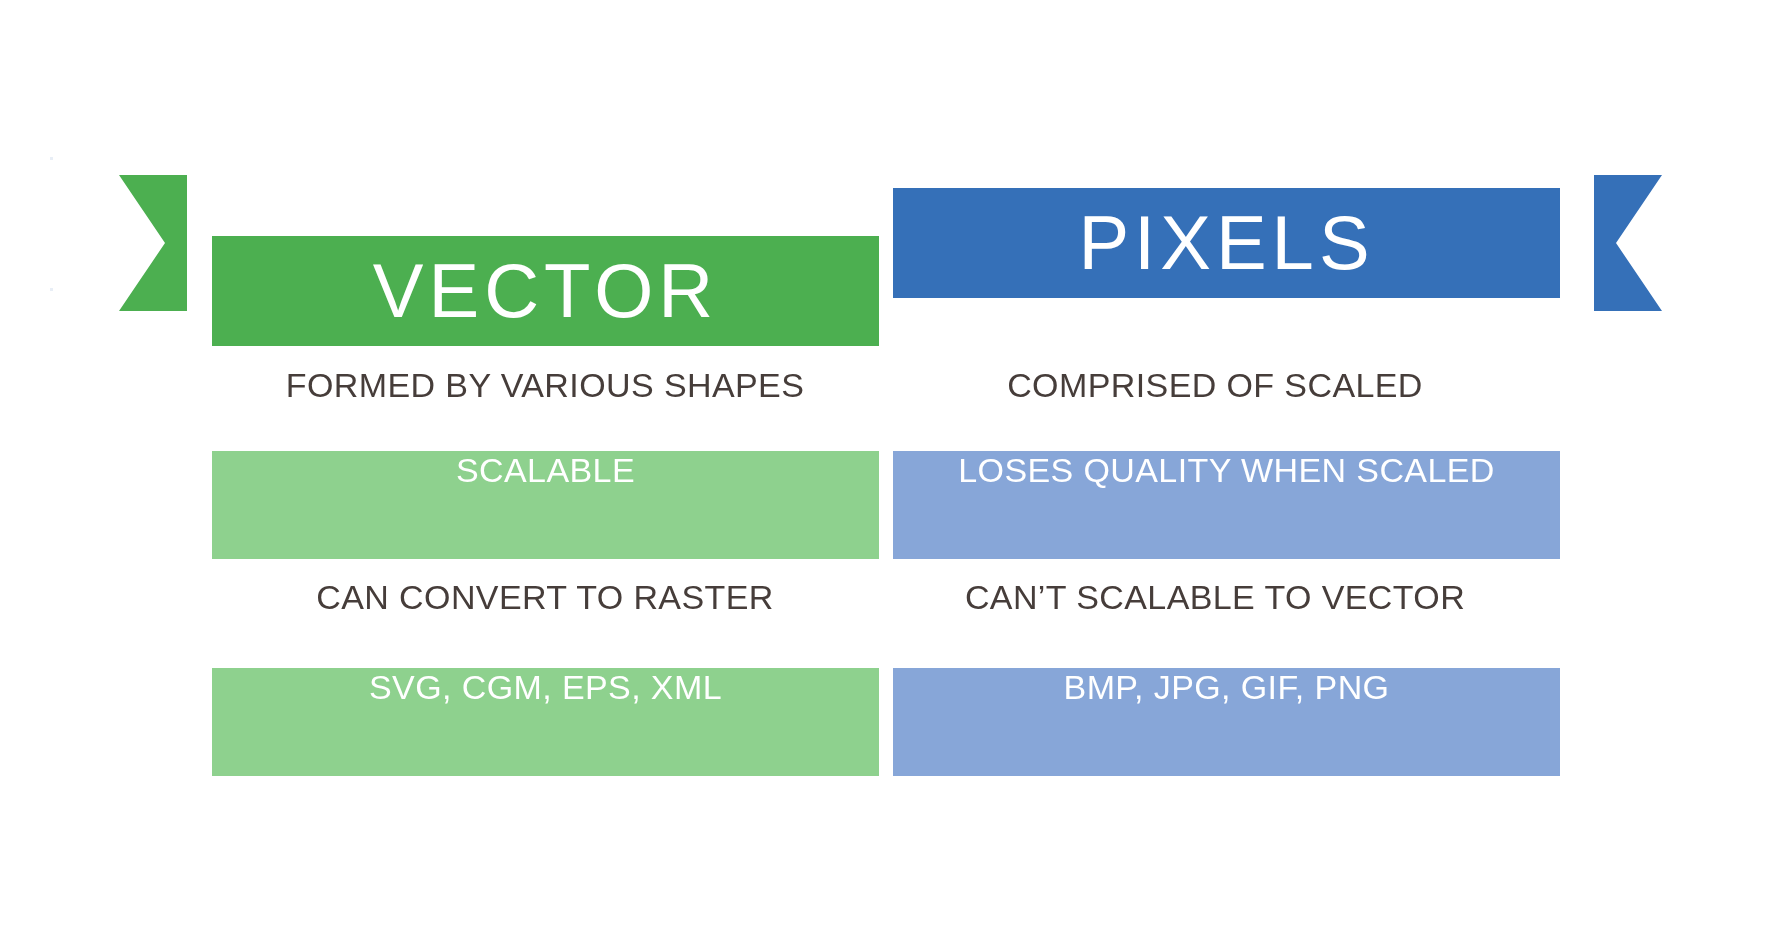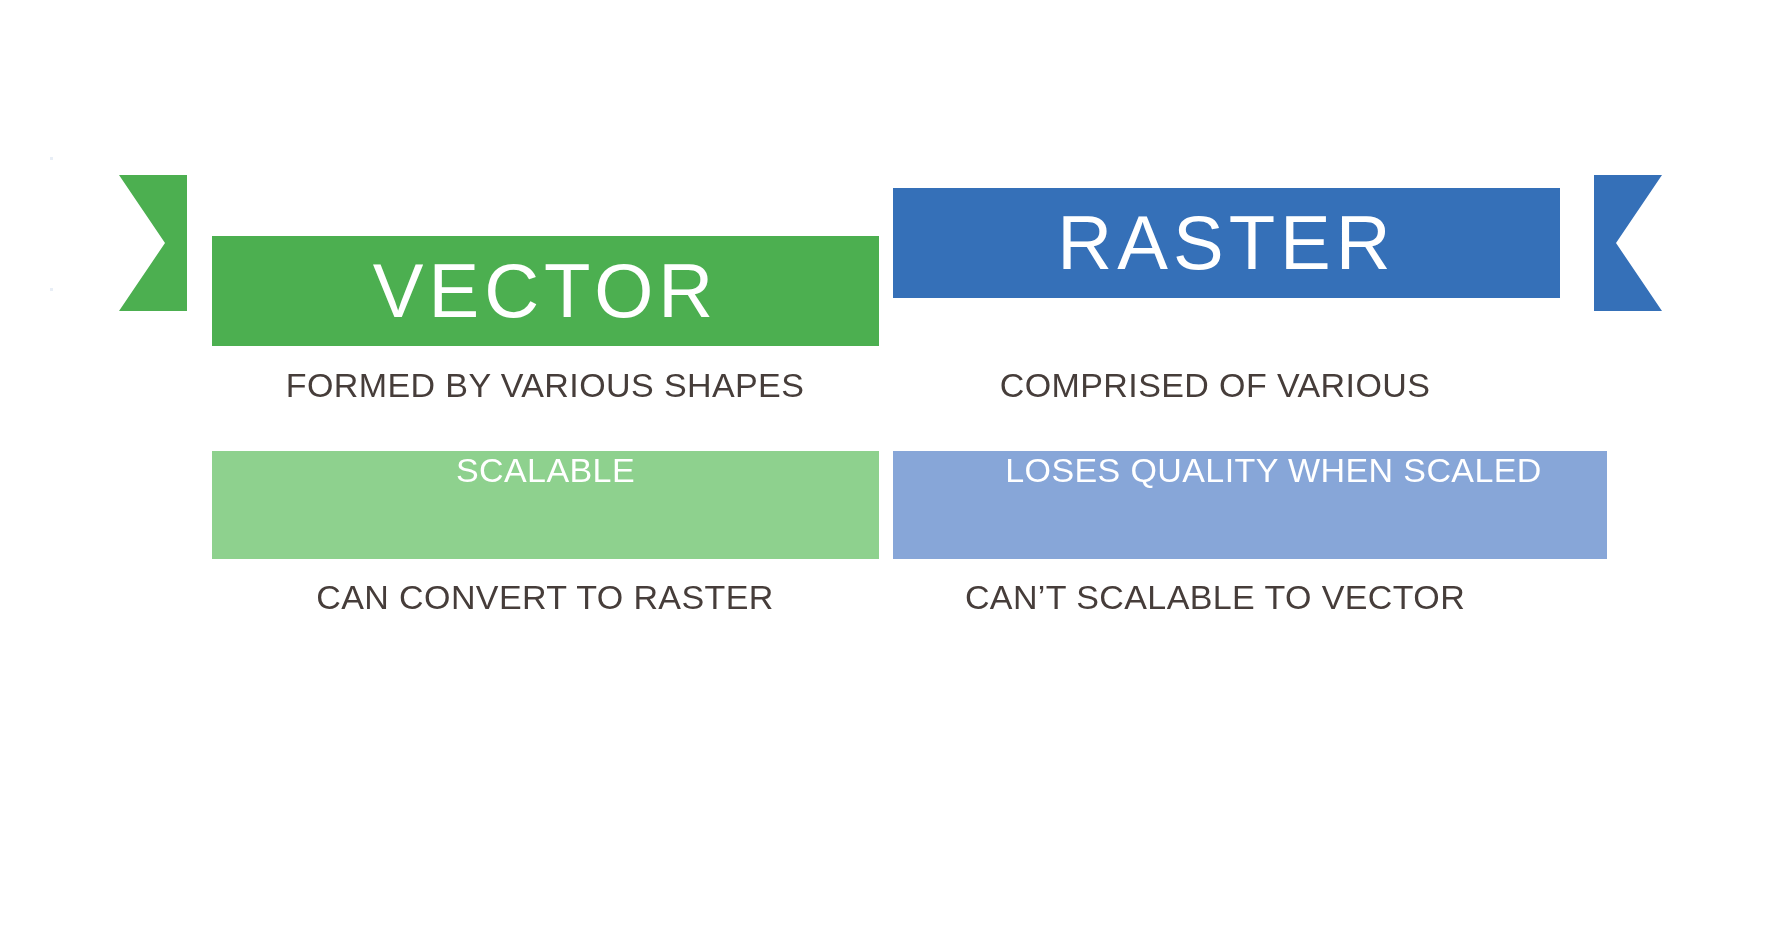--- a/index.html
+++ b/index.html
@@ -113,21 +113,20 @@
   }
   .band.left-band {
     left: 212px;
     width: 667px;
     background: #8ed18e;
   }
   .band.right-band {
     left: 893px;
     width: 667px;
     background: #87a6d8;
-    padding-left: 47px;
   }
   .band-label {
     color: #ffffff;
     font-size: 34px;
     font-weight: 400;
     letter-spacing: 0.4px;
     white-space: nowrap;
   }
 
   
@@ -152,44 +151,52 @@
       <svg viewBox="0 0 68 136" preserveAspectRatio="none" aria-hidden="true">
         <polygon points="0,0 68,0 68,136 0,136 46,68" fill="#4caf50"></polygon>
       </svg>
     </div>
 
     <div class="ribbon-bar vector">
       <span class="ribbon-title">VECTOR</span>
     </div>
 
     <div class="ribbon-bar raster">
-      <span class="ribbon-title">RASTER</span>
+      <span class="ribbon-title">PIXELS</span>
     </div>
 
     <div class="ribbon-tail right">
       <svg viewBox="0 0 68 136" preserveAspectRatio="none" aria-hidden="true">
         <polygon points="0,0 68,0 22,68 68,136 0,136" fill="#3570b8"></polygon>
       </svg>
     </div>
 
   </div>
 
   <div class="text-row row-1">
     <div class="text-cell left-col">FORMED BY VARIOUS SHAPES</div>
-    <div class="text-cell right-col">COMPRISED OF VARIOUS</div>
+    <div class="text-cell right-col">COMPRISED OF SCALED</div>
   </div>
 
   <div class="band-row row-2">
     <div class="band left-band">
       <span class="band-label">SCALABLE</span>
     </div>
     <div class="band right-band">
       <span class="band-label">LOSES QUALITY WHEN SCALED</span>
     </div>
   </div>
 
   <div class="text-row row-3">
     <div class="text-cell left-col">CAN CONVERT TO RASTER</div>
     <div class="text-cell right-col">CAN’T SCALABLE TO VECTOR</div>
   </div>
 
+  <div class="band-row row-4">
+    <div class="band left-band">
+      <span class="band-label">SVG, CGM, EPS, XML</span>
+    </div>
+    <div class="band right-band">
+      <span class="band-label">BMP, JPG, GIF, PNG</span>
+    </div>
+  </div>
 
 </div>
 
 </body></html>

